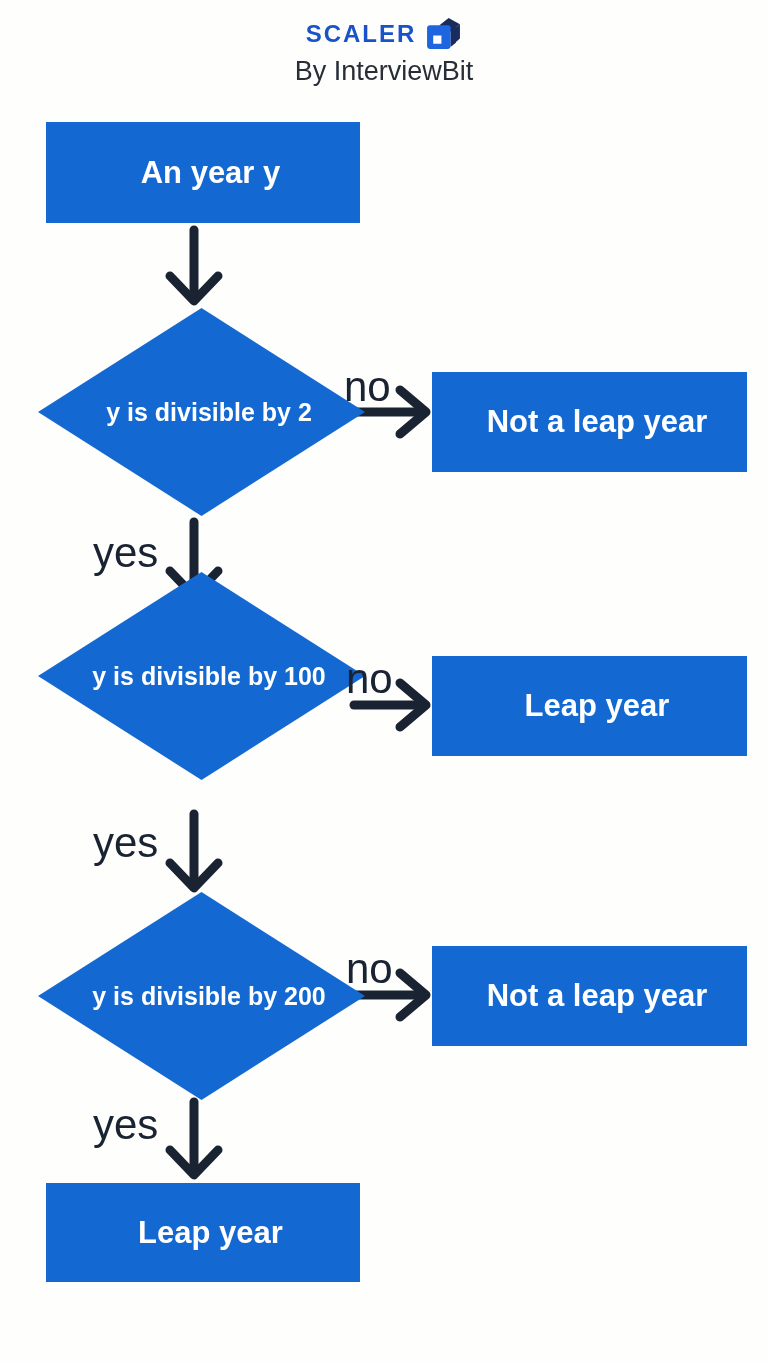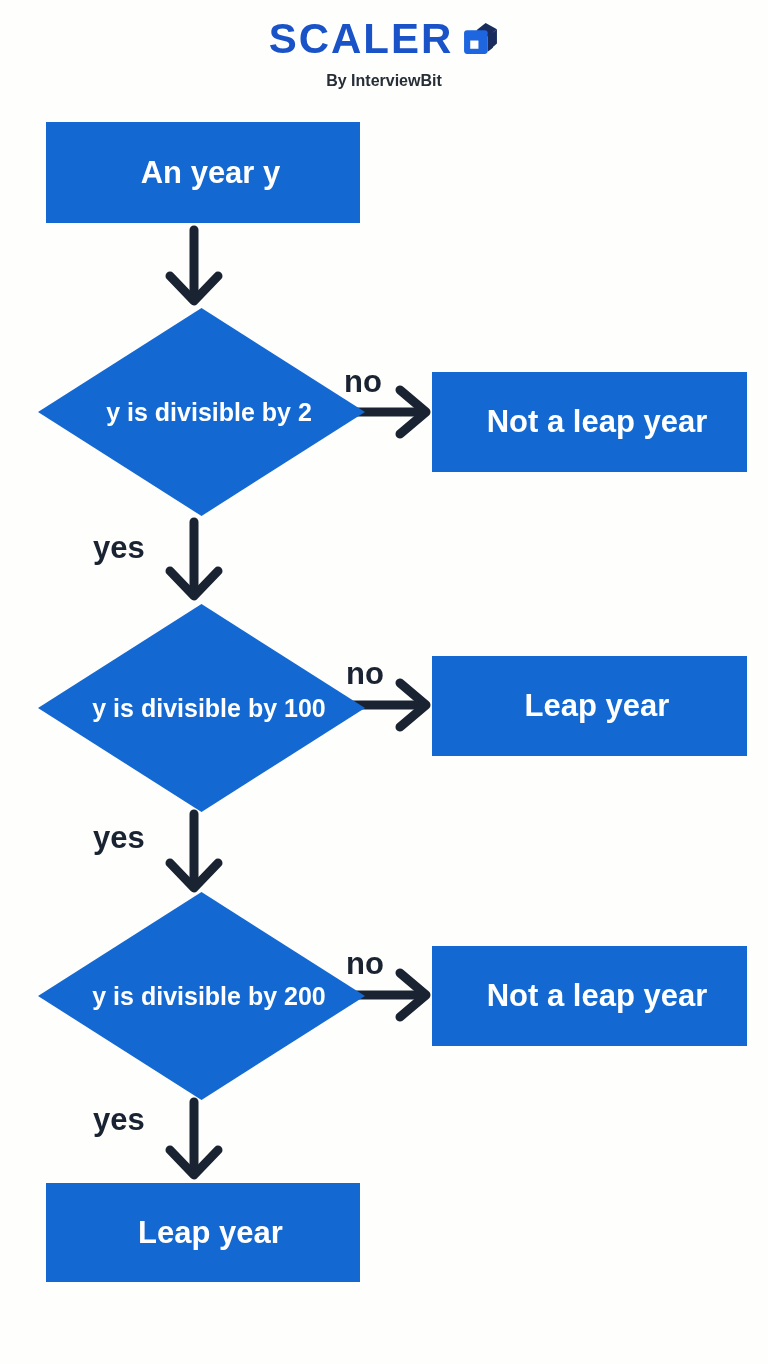--- a/index.html
+++ b/index.html
@@ -31,63 +31,63 @@
     display:flex;
     flex-direction:column;
     align-items:center;
   }
   .brand-row{
     display:flex;
     align-items:center;
     gap:9px;
   }
   .brand-text{
-    font-size:42px;
+    font-size:24px;
     font-weight:800;
     letter-spacing:2px;
     color:var(--brand-blue);
     line-height:1.1;
   }
   .brand-logo{width:37px;height:37px;display:block;}
   .tagline{
-    font-size:16px;
-    font-weight:700;
+    font-size:27px;
+    font-weight:400;
     color:var(--tagline-dark);
-    margin-top:10px;
+    margin-top:3px;
   }
   
   .node{
     position:absolute;
     background:var(--node-blue);
     color:var(--node-text);
     display:flex;
     align-items:center;
     justify-content:center;
     text-align:center;
     font-weight:700;
     padding-left:15px;
   }
   .rect{font-size:31px;}
   .diamond{
     clip-path:polygon(50% 0%,100% 50%,50% 100%,0% 50%);
     font-size:25px;
   }
   .start-box{left:46px;top:122px;width:299px;height:101px;}
   .d1{left:38px;top:308px;width:312px;height:208px;}
-  .d2{left:38px;top:604px;width:312px;height:208px;}
+  .d2{left:38px;top:572px;width:312px;height:208px;}
   .d3{left:38px;top:892px;width:312px;height:208px;}
   .result-1{left:432px;top:372px;width:300px;height:100px;}
   .result-2{left:432px;top:656px;width:300px;height:100px;}
   .result-3{left:432px;top:946px;width:300px;height:100px;}
   .end-box{left:46px;top:1183px;width:299px;height:99px;}
   
   .branch-label{
     position:absolute;
-    font-weight:700;
-    font-size:31px;
+    font-weight:400;
+    font-size:42px;
     color:var(--arrow-dark);
     line-height:1;
   }
   .no-1{left:344px;top:366px;}
   .no-2{left:346px;top:658px;}
   .no-3{left:346px;top:948px;}
   .yes-1{left:93px;top:532px;}
   .yes-2{left:93px;top:822px;}
   .yes-3{left:93px;top:1104px;}
   

